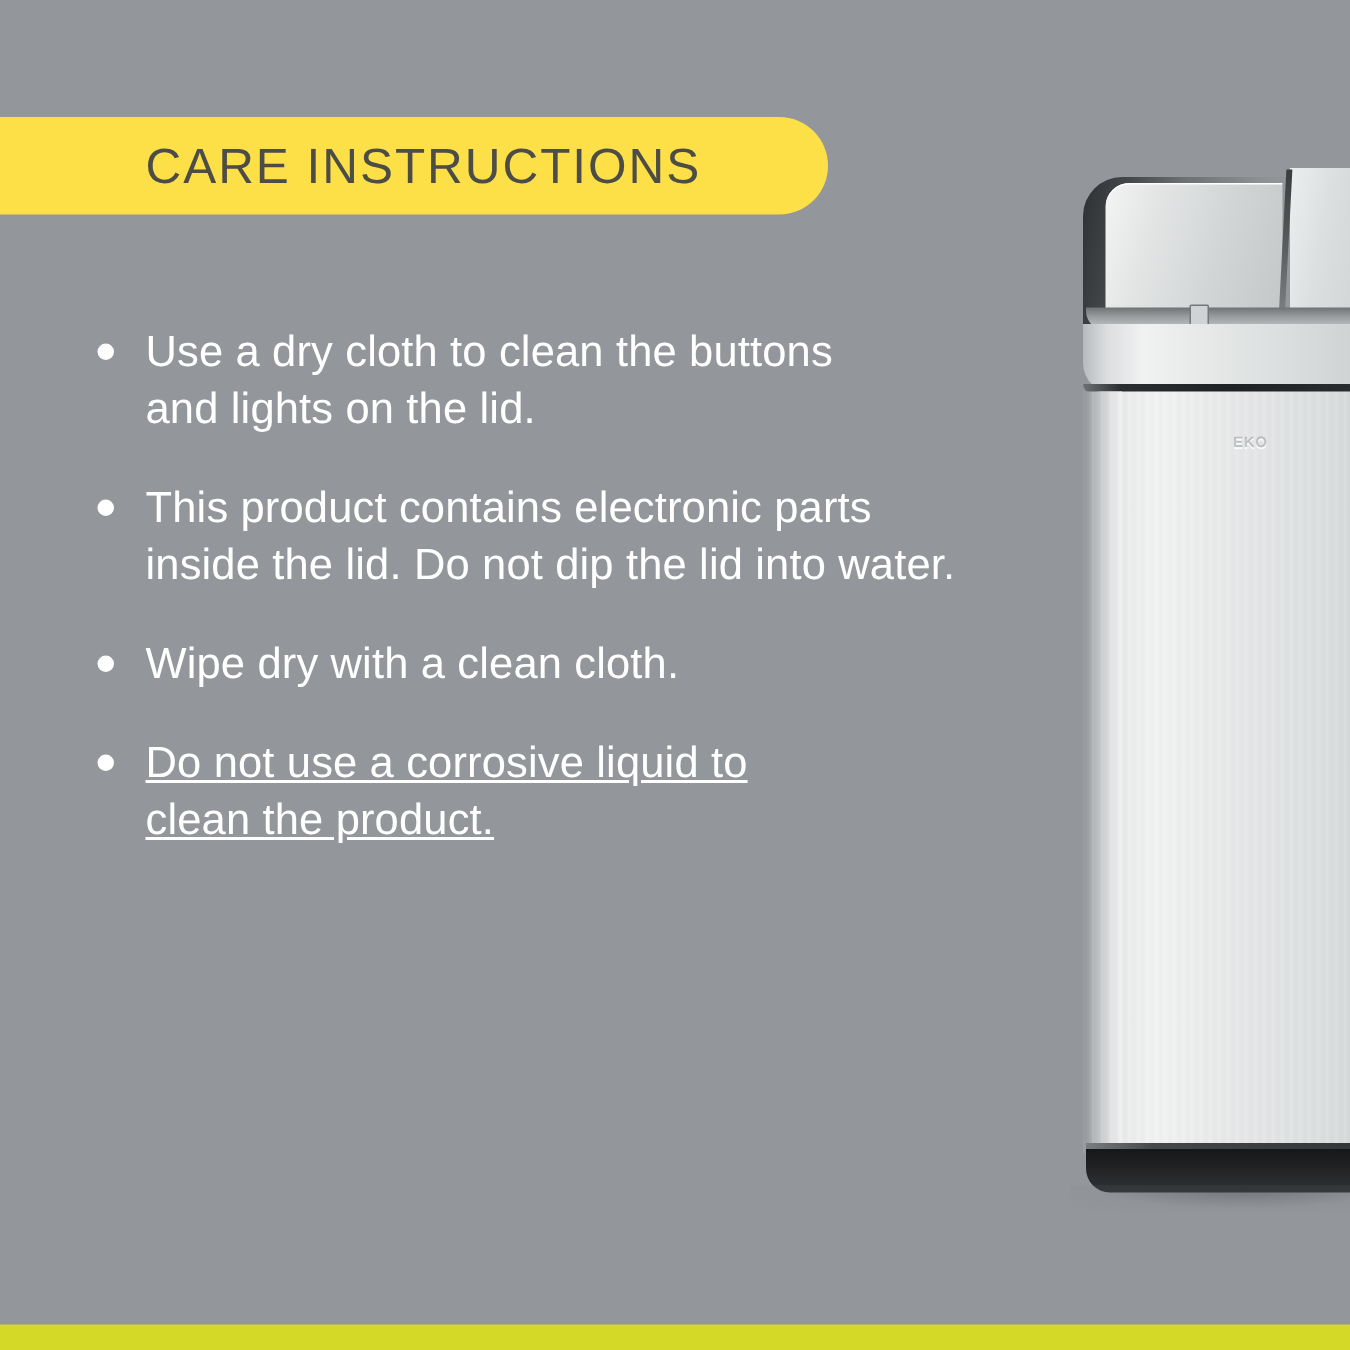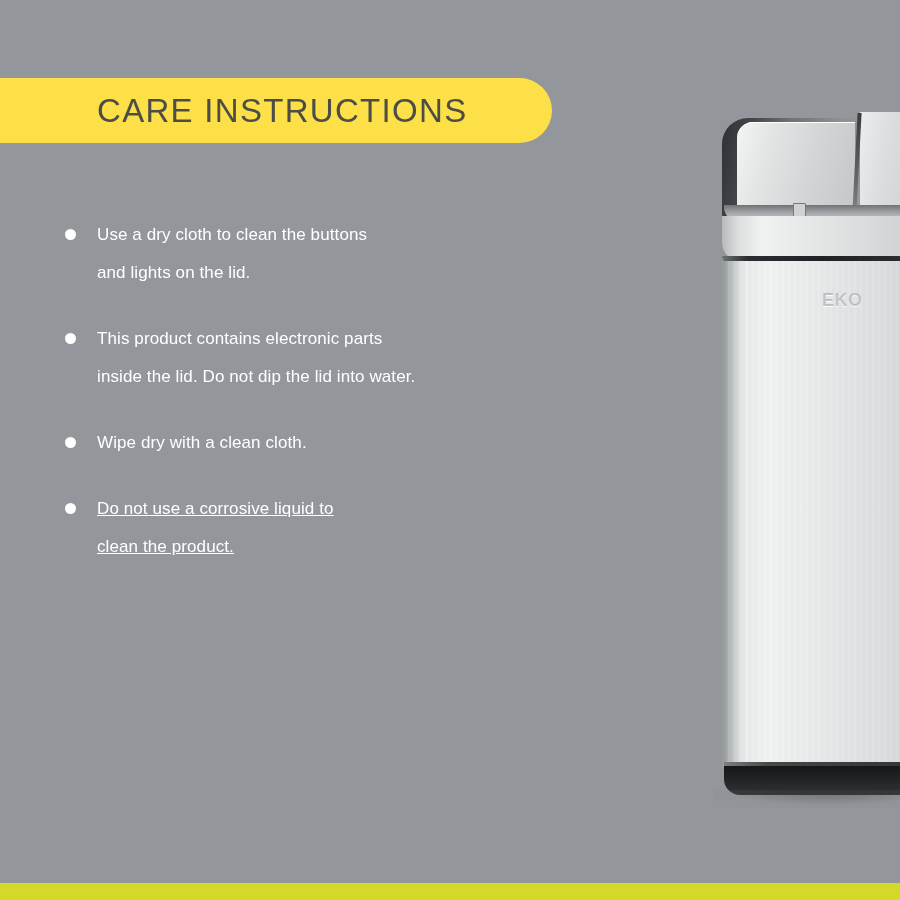--- a/index.html
+++ b/index.html
@@ -52,21 +52,21 @@
     width: 650px;
     margin: 0;
     padding: 0;
     list-style: none;
   }
   .care-item {
     position: relative;
     padding-left: 37px;
     margin-bottom: 28px;
     color: #ffffff;
-    font-size: 17px;
+    font-size: 29px;
     line-height: 38px;
     font-weight: 400;
     letter-spacing: 0.1px;
     font-family: "Liberation Sans", sans-serif;
   }
   .care-item:last-child { margin-bottom: 0; text-decoration: underline; }
   .bullet-dot {
     position: absolute;
     left: 5px;
     top: 13px;
@@ -213,21 +213,21 @@
       rgba(255,255,255,0.0) 6px);
     opacity: 0.55;
     pointer-events: none;
   }
 
   
   .bin-logo {
     position: absolute;
     left: 122px;
     top: 290px;
-    font-size: 18px;
+    font-size: 10px;
     letter-spacing: 0.5px;
     font-weight: 700;
     color: rgba(150,155,158,0.55);
     text-shadow: 0 1px 0 rgba(255,255,255,0.8);
     font-family: "Liberation Sans", sans-serif;
   }
 
   
   .bin-body-edge {
     position: absolute;

